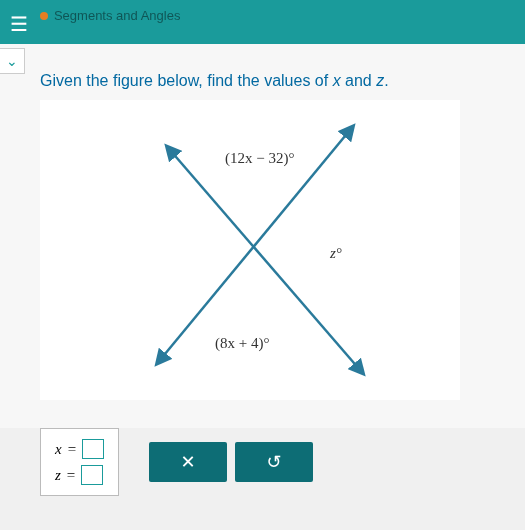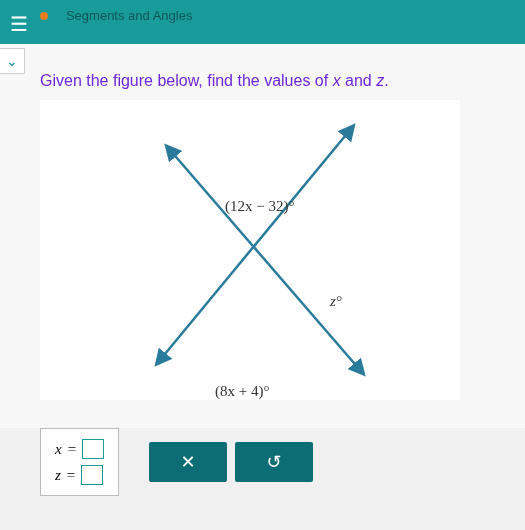--- a/index.html
+++ b/index.html
@@ -22,21 +22,21 @@
       font-size: 20px;
       cursor: pointer;
       padding-top: 4px;
     }
     .header-text { flex: 1; }
     .breadcrumb {
       color: rgba(0,0,0,0.45);
       font-size: 13px;
       display: flex;
       align-items: center;
-      gap: 18px;
+      gap: 6px;
       margin-bottom: 2px;
     }
     .orange-dot {
       width: 8px; height: 8px;
       border-radius: 50%;
       background: #e67e22;
       display: inline-block;
     }
     .topic-title {
       color: #fff;
@@ -53,38 +53,37 @@
       font-size: 14px;
       color: #1a9b9b;
       cursor: pointer;
     }
     .content {
       padding: 28px 20px 10px 40px;
       background: #f7f7f7;
     }
     .question {
       font-size: 16px;
-      color: #6d28d9;
+      color: #0369a1;
       margin-bottom: 10px;
     }
     .question .var { font-style: italic; }
     .figure-area {
       position: relative;
       width: 420px;
       height: 300px;
       background: #fff;
       margin: 10px 0 18px 0;
     }
     .figure-svg { width: 100%; height: 100%; }
     .angle-label {
       position: absolute;
       font-size: 15px;
       color: #333;
       font-family: 'Times New Roman', serif;
-      margin-top: 48px;
     }
     .bottom-row {
       display: flex;
       align-items: center;
       gap: 30px;
       padding-left: 40px;
     }
     .answer-box {
       border: 1px solid #bbb;
       background: #fff;

